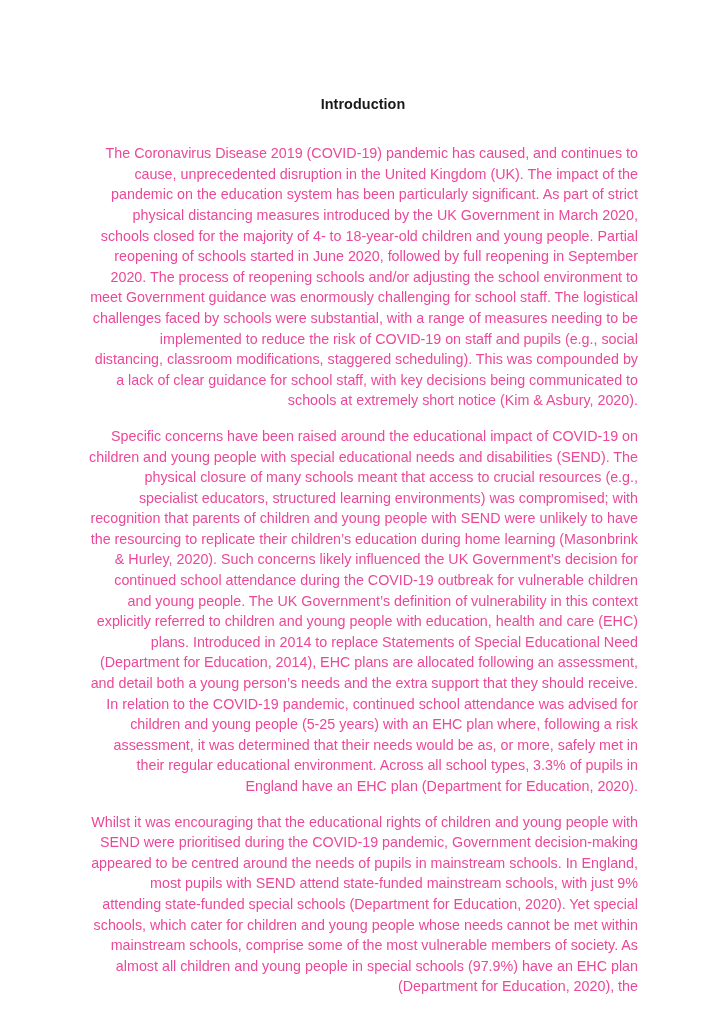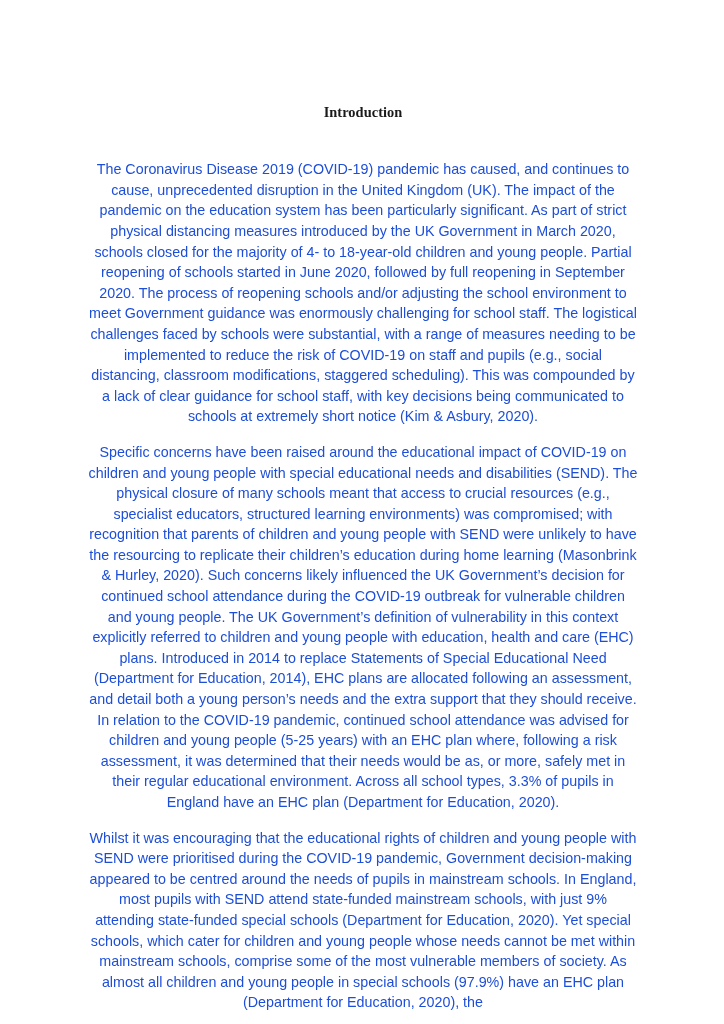--- a/index.html
+++ b/index.html
@@ -28,35 +28,34 @@
     top: 86px;
     width: 550px;
   }
 
   .doc-heading {
     text-align: center;
     font-weight: bold;
     font-size: 14.4px;
     line-height: 20.6px;
     color: #1a1a1a;
-    margin: 16px;
+    margin: 8px;
     letter-spacing: 0.05px;
-    font-family: Liberation Serif, serif;
   }
 
   .para-gap {
     height: 20.6px;
   }
 
   .body-para {
     font-size: 14.3px;
     line-height: 20.6px;
-    color: #1d4ed8;
+    color: #ec4899;
     margin: 0;
-    text-align: center;
+    text-align: right;
     letter-spacing: 0.0px;
     word-spacing: 0.0px;
     hyphens: none;
     -webkit-hyphens: none;
   }
 
   .body-para + .body-para {
     margin-top: 15px;
   }
 </style>

